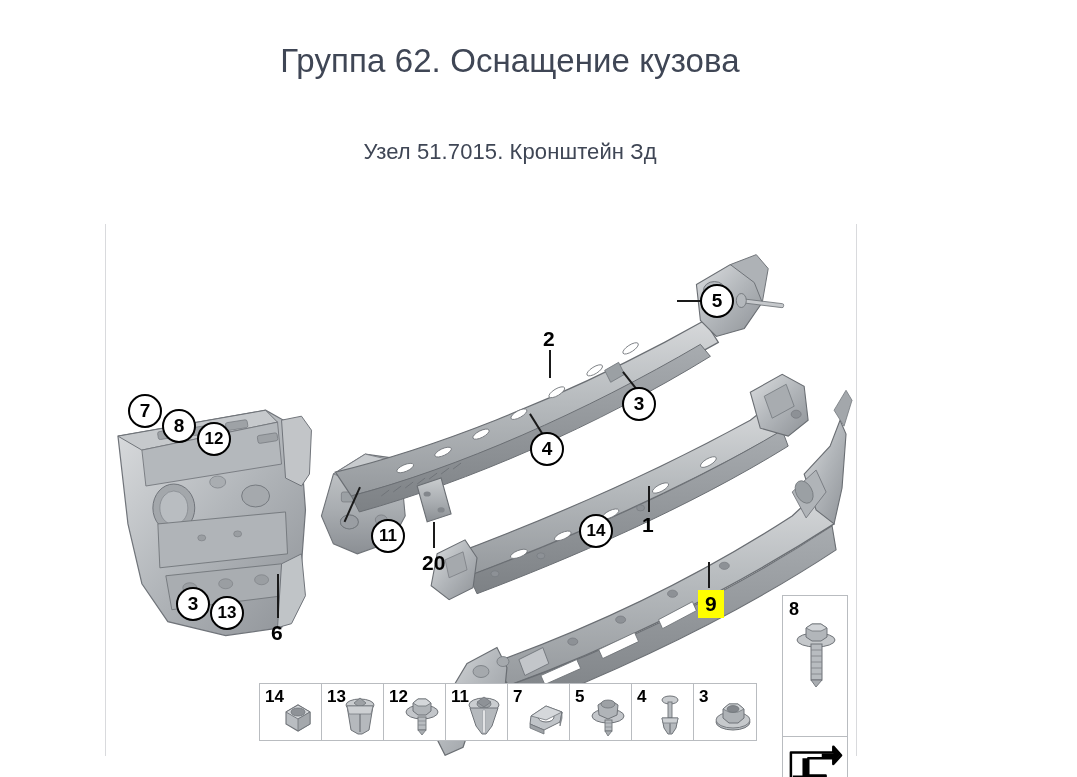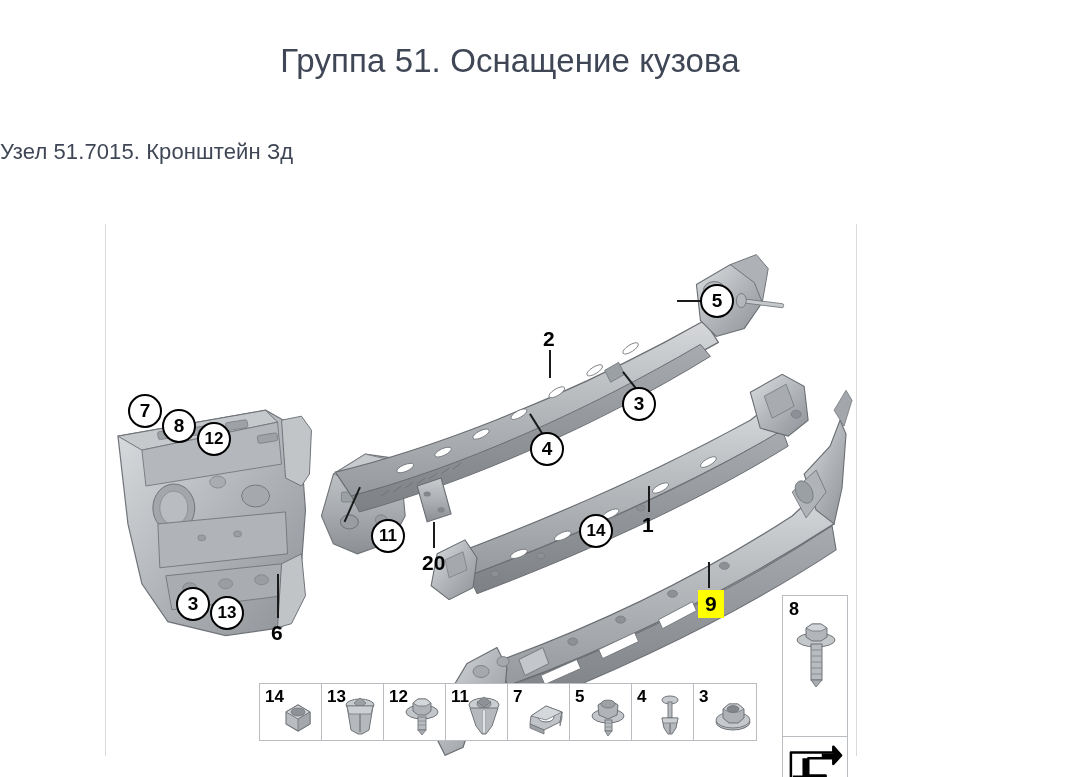--- a/index.html
+++ b/index.html
@@ -25,21 +25,21 @@
     font-size: 33px;
     font-weight: 400;
     color: #3f4655;
     letter-spacing: 0.1px;
     white-space: nowrap;
   }
   #subtitle {
     position: absolute;
     left: 0; top: 139px;
     width: 1020px;
-    text-align: left;
+    text-align: center;
     font-size: 22px;
     font-weight: 400;
     color: #3f4655;
     letter-spacing: 0.1px;
     white-space: nowrap;
   }
 
   
   #diagram {
     position: absolute;
@@ -146,21 +146,21 @@
     background: #fff;
     z-index: 8;
   }
   #box-arrow svg { display:block; width:100%; height:100%; }
 </style>
 </head>
 <body>
 
 <div id="page">
 
-  <div id="title">Группа 51. Оснащение кузова</div>
+  <div id="title">Группа 62. Оснащение кузова</div>
   <div id="subtitle">Узел 51.7015. Кронштейн Зд</div>
 
   <div id="diagram">
 
     <div id="art">
       <svg viewBox="0 0 752 532" xmlns="http://www.w3.org/2000/svg">
         <defs>
           <linearGradient id="gMet" x1="0" y1="0" x2="0" y2="1">
             <stop offset="0%" stop-color="#d6d8da"></stop>
             <stop offset="45%" stop-color="#b7bbbe"></stop>

